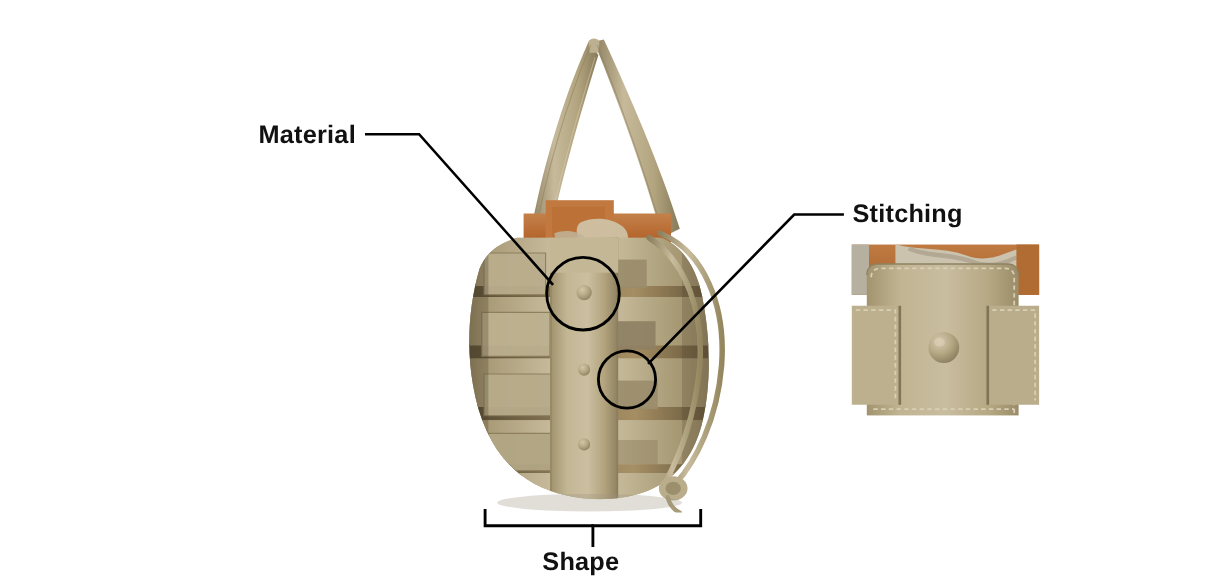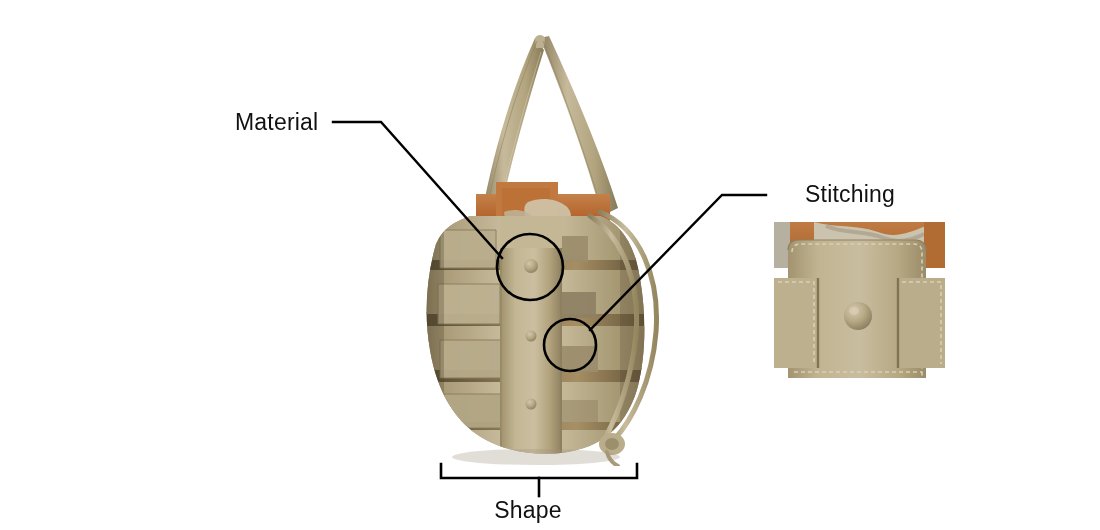--- a/index.html
+++ b/index.html
@@ -15,27 +15,27 @@
     position: relative;
     width: 1100px;
     height: 530px;
     background: #ffffff;
     overflow: hidden;
   }
   .label {
     position: absolute;
     color: #111111;
     font-size: 23px;
-    font-weight: 400;
+    font-weight: 700;
     letter-spacing: 0.2px;
     white-space: nowrap;
     line-height: 1;
   }
   #label-material { left: 235px; top: 111px; }
-  #label-stitching { left: 805px; top: 183px; }
+  #label-stitching { left: 775px; top: 183px; }
   #label-shape {
     left: 0; top: 499px;
     width: 1100px;
     text-align: center;
     transform: translateX(-22px);
   }
   #overlay-svg {
     position: absolute;
     left: 0; top: 0;
     width: 1100px;

